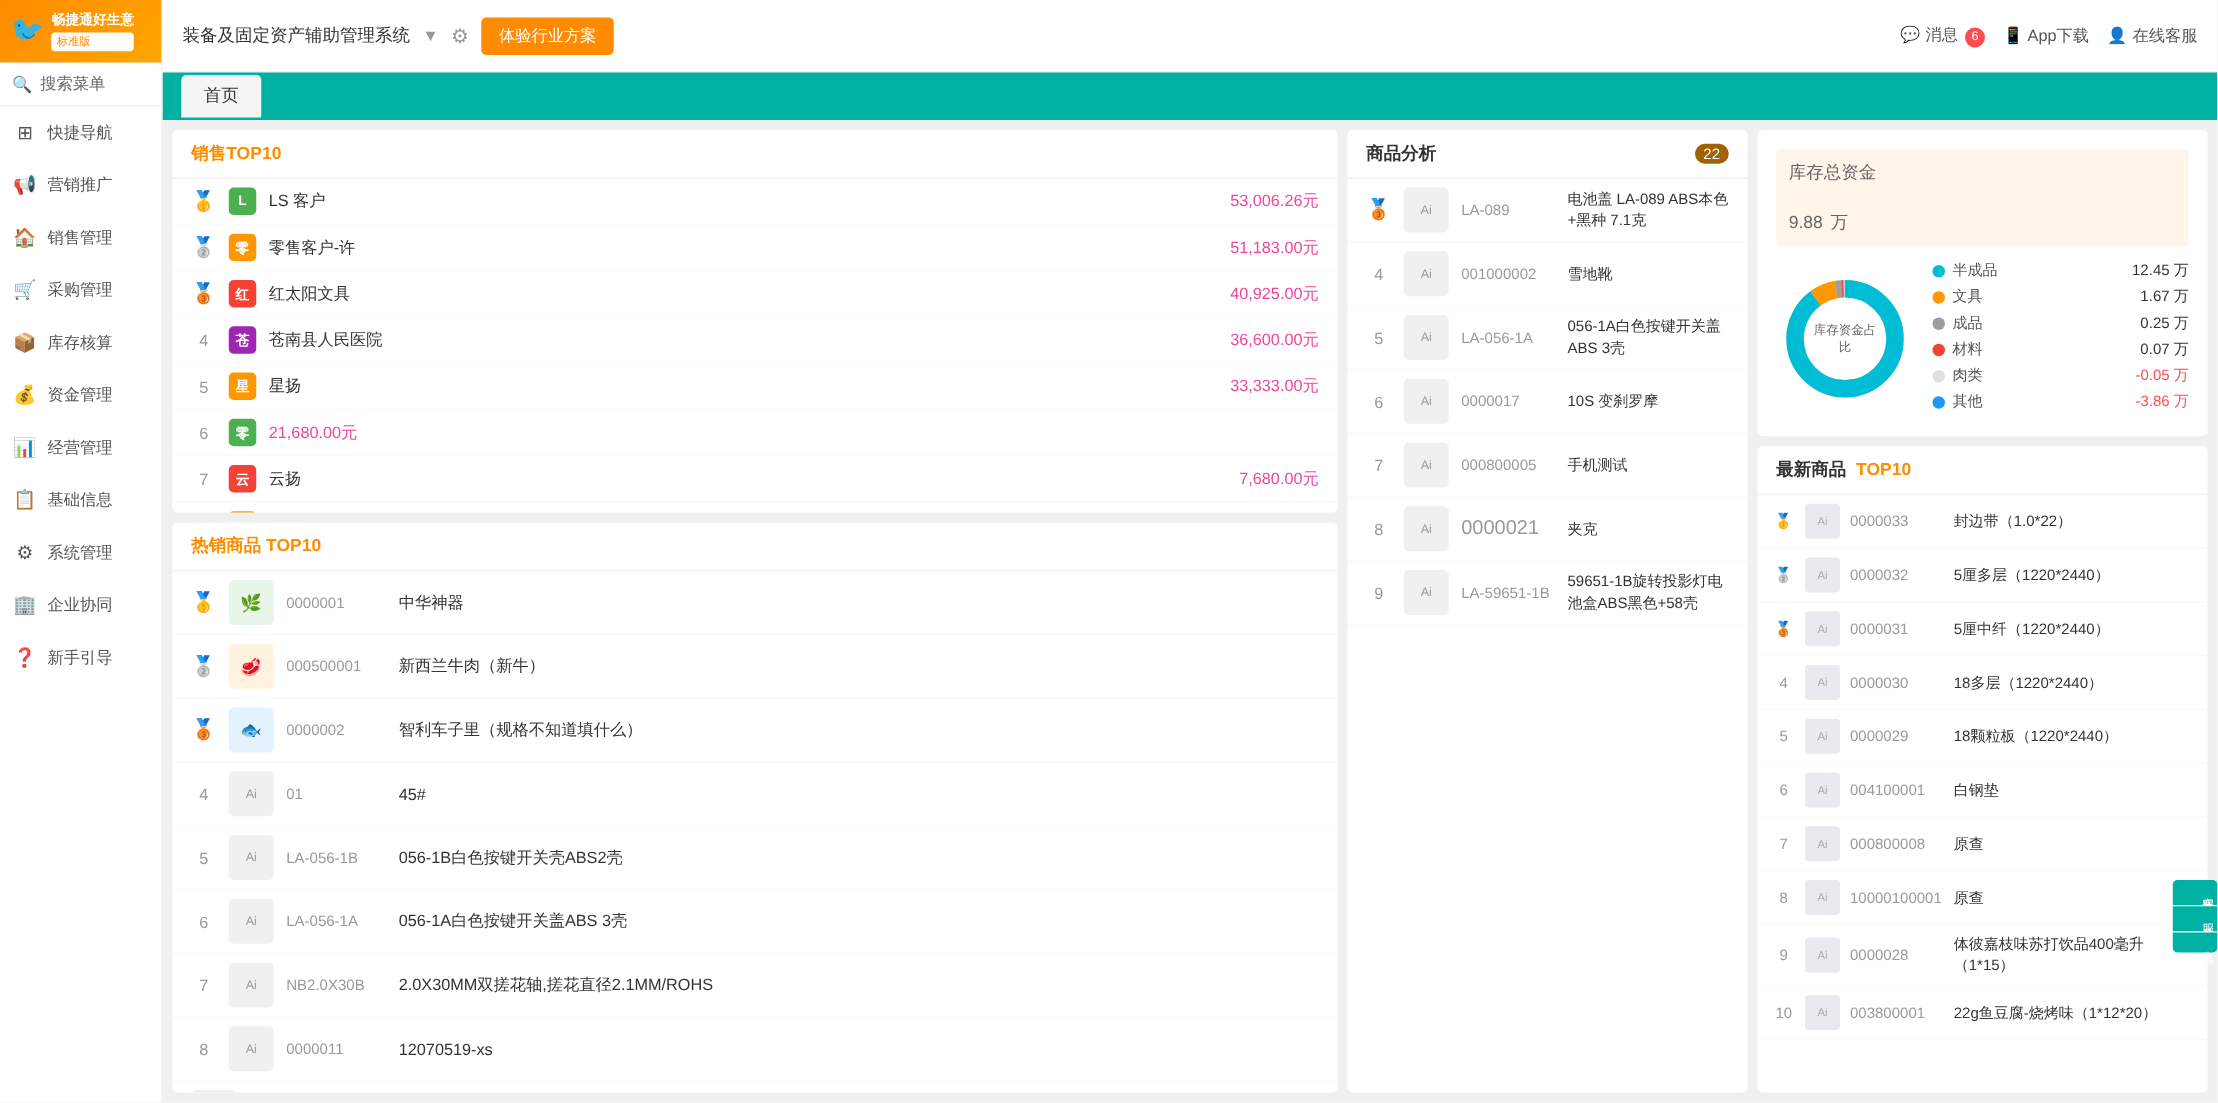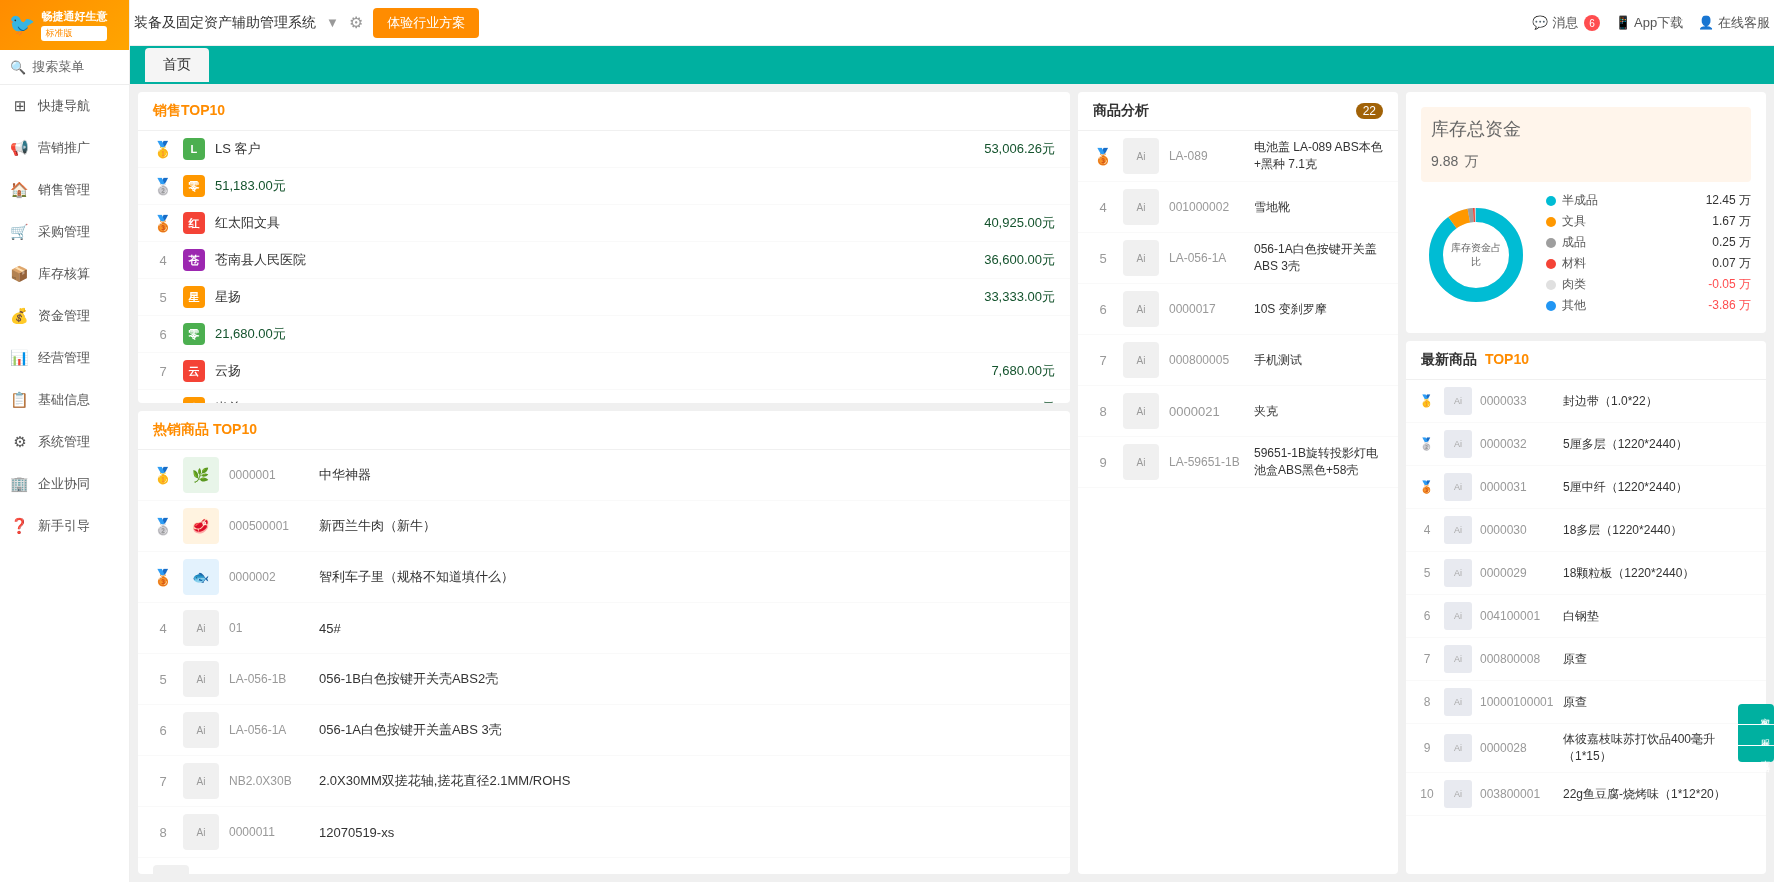--- a/index.html
+++ b/index.html
@@ -59,26 +59,26 @@
     .sidebar-item .icon { font-size: 15px; width: 20px; text-align: center; }
 
     
     .main-content {
       flex: 1;
       display: flex;
       flex-direction: column;
       overflow: hidden;
     }
     .topbar {
-      height: 46px;
+      height: 58px;
       background: #fff;
       border-bottom: 1px solid #eee;
       display: flex;
       align-items: center;
-      padding: 0 4px;
+      padding: 0 16px;
       gap: 10px;
     }
     .topbar-title {
       font-size: 14px;
       color: #333;
     }
     .topbar-dropdown {
       color: #999;
       cursor: pointer;
     }
@@ -198,21 +198,21 @@
       display: flex;
       align-items: center;
       justify-content: center;
       color: #fff;
       font-size: 11px;
       font-weight: bold;
       flex-shrink: 0;
     }
     .rank-medal { font-size: 16px; }
     .customer-name { flex: 1; color: #333; font-size: 13px; }
-    .amount { color: #14532d; font-size: 13px; font-weight: 500; }
+    .amount { color: #ec4899; font-size: 13px; font-weight: 500; }
 
     
     .hot-products .product-row {
       display: flex;
       align-items: center;
       padding: 7px 15px;
       border-bottom: 1px solid #f9f9f9;
       gap: 10px;
     }
     .product-img {
@@ -252,23 +252,23 @@
       flex-shrink: 0;
     }
 
     
     .inventory-card {
       background: #fff;
       border-radius: 4px;
       padding: 15px;
     }
     .inventory-title {
-      font-size: 18px;
+      font-size: 14px;
       color: #666;
-      margin-bottom: 5px;
+      margin-bottom: 15px;
     }
     .inventory-total {
       font-size: 22px;
       font-weight: bold;
       color: #333;
     }
     .inventory-total span {
       font-size: 14px;
       font-weight: normal;
       color: #666;
@@ -483,20 +483,21 @@
           <div class="ranking-row">
             <span class="rank-medal medal-gold">🥇</span>
             <div class="rank-badge" style="background:#4caf50;">L</div>
             <span class="customer-name">LS 客户</span>
             <span class="amount">53,006.26元</span>
           </div>
 
           <div class="ranking-row">
             <span class="rank-medal medal-silver">🥈</span>
             <div class="rank-badge" style="background:#ff9800;">零</div>
+            <span class="customer-name">零售客户-许</span>
             <span class="amount">51,183.00元</span>
           </div>
 
           <div class="ranking-row">
             <span class="rank-medal medal-bronze">🥉</span>
             <div class="rank-badge" style="background:#f44336;">红</div>
             <span class="customer-name">红太阳文具</span>
             <span class="amount">40,925.00元</span>
           </div>
 
@@ -646,21 +647,21 @@
           </div>
           <div class="ranking-row">
             <span class="rank-num">7</span>
             <div class="product-img">Ai</div>
             <span style="color:#999;font-size:12px;width:75px;flex-shrink:0;">000800005</span>
             <span style="flex:1;color:#333;font-size:12px;">手机测试</span>
           </div>
           <div class="ranking-row">
             <span class="rank-num">8</span>
             <div class="product-img">Ai</div>
-            <span style="color:#999;font-size:13px;width:75px;flex-shrink:0;">0000021</span>
+            <span style="color:#999;font-size:16px;width:75px;flex-shrink:0;">0000021</span>
             <span style="flex:1;color:#333;font-size:12px;">夹克</span>
           </div>
           <div class="ranking-row">
             <span class="rank-num">9</span>
             <div class="product-img">Ai</div>
             <span style="color:#999;font-size:12px;width:75px;flex-shrink:0;">LA-59651-1B</span>
             <span style="flex:1;color:#333;font-size:12px;">59651-1B旋转投影灯电池盒ABS黑色+58壳</span>
           </div>
         </div>
       </div>

